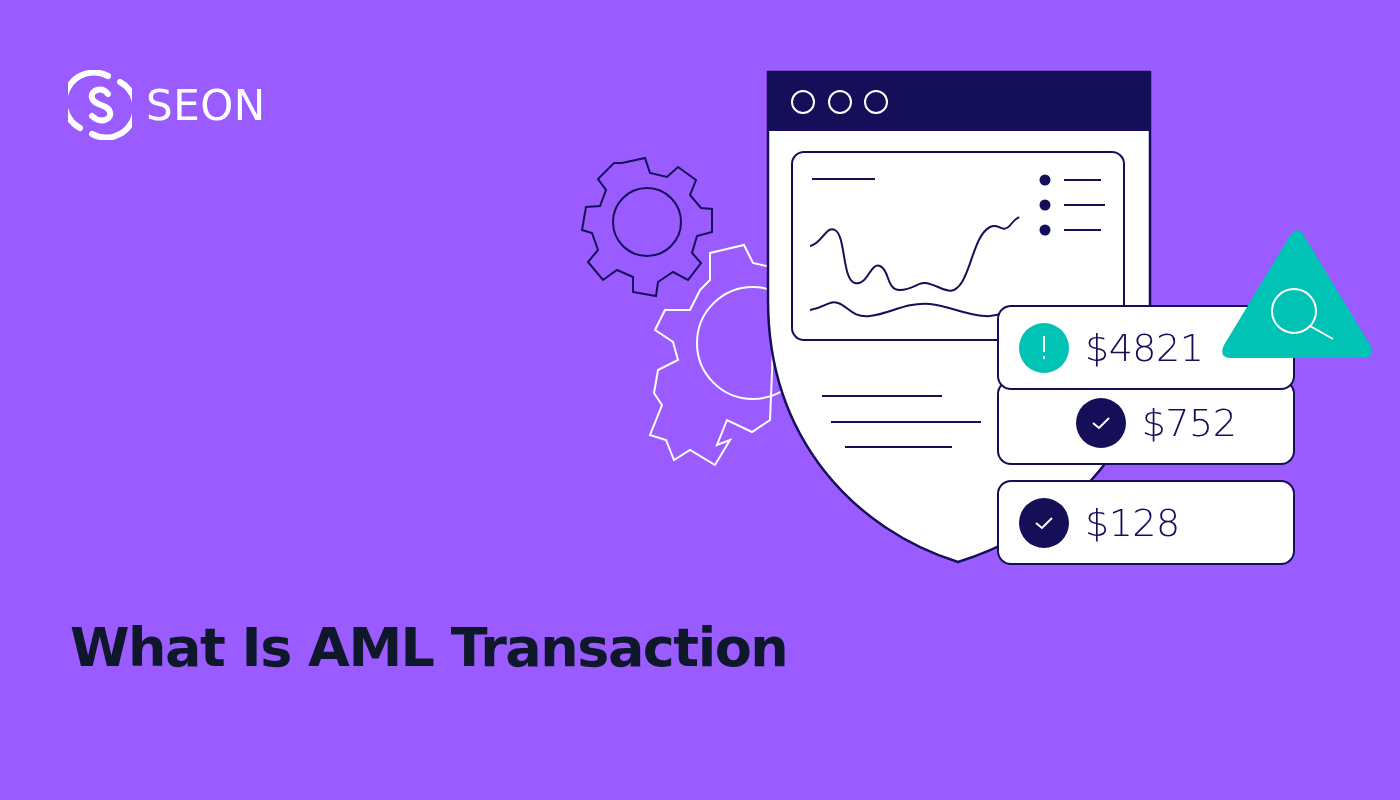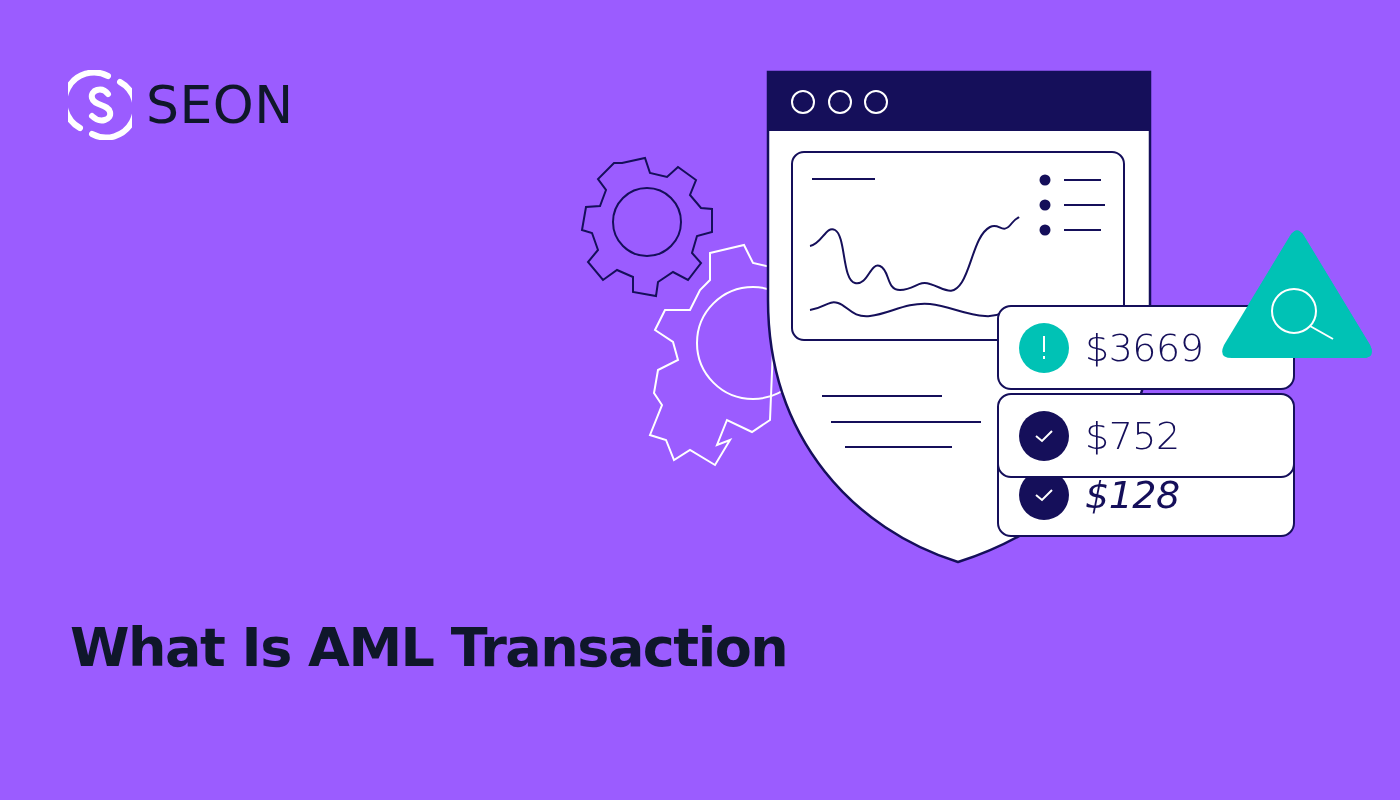--- a/index.html
+++ b/index.html
@@ -7,21 +7,21 @@
     width: 1400px; height: 800px; overflow: hidden;
     background: #9b5cff;
     font-family: "Liberation Sans", sans-serif;
     position: relative;
   }
   .logo {
     position: absolute; left: 68px; top: 70px;
     display: flex; align-items: center; gap: 14px;
   }
   .logo-text {
-    color: #0f172a; font-size: 52px; font-weight: 400;
+    color: #ffffff; font-size: 42px; font-weight: 400;
     font-family: "DejaVu Sans", sans-serif; letter-spacing: 0.5px;
   }
   .title {
     position: absolute; left: 70px; top: 612px;
     color: #0f172a; font-weight: 700; font-size: 54px; line-height: 72px;
     font-family: "DejaVu Sans", sans-serif; letter-spacing: -1.5px;
   }
   .title div { white-space: nowrap; }
   .art { position: absolute; left: 0; top: 0; width: 1400px; height: 800px; }
   .card {
@@ -88,44 +88,44 @@
     <line x1="845" y1="447" x2="952" y2="447" stroke="#150f5a" stroke-width="2"></line>
   </g>
 
   <g>
     <path d="M1290 236 Q1297 225 1304 236 L1370 345 Q1376 358 1362 358 L1232 358 Q1218 358 1224 345 Z" fill="#00c2b5"></path>
     <circle cx="1294" cy="311" r="22" fill="none" stroke="#ffffff" stroke-width="2"></circle>
     <line x1="1310" y1="326" x2="1333" y2="339" stroke="#ffffff" stroke-width="2"></line>
   </g>
 </svg>
 
-<div class="card" style="top:452px;font-style:italic;">
+<div class="card" style="top:480px;">
   <div class="badge" style="background:#150f5a;">
     <svg width="22" height="16" viewBox="0 0 22 16">
         <path d="M3 8 L9 13 L19 3" fill="none" stroke="#fff" stroke-width="2"></path>
       </svg>
   </div>
   <span class="amount">$128</span>
 </div>
-<div class="card" style="top:393px;">
+<div class="card" style="top:380px;justify-content:center;">
   <div class="badge" style="background:#150f5a;">
     <svg width="22" height="16" viewBox="0 0 22 16">
         <path d="M3 8 L9 13 L19 3" fill="none" stroke="#fff" stroke-width="2"></path>
       </svg>
   </div>
   <span class="amount">$752</span>
 </div>
 <div class="card" style="top:305px;">
   <div class="badge" style="background:#00c2b5;">
     <svg width="6" height="26" viewBox="0 0 6 26">
         <rect x="2" y="1" width="2" height="16" fill="#fff"></rect>
         <rect x="2" y="21" width="2" height="3" fill="#fff"></rect>
       </svg>
   </div>
-  <span class="amount">$3669</span>
+  <span class="amount">$4821</span>
 </div>
 
 <svg style="position:absolute;left:0;top:0;pointer-events:none;" width="1400" height="800" viewBox="0 0 1400 800">
   <path d="M1290 236 Q1297 225 1304 236 L1370 345 Q1376 358 1362 358 L1232 358 Q1218 358 1224 345 Z" fill="#00c2b5"></path>
   <circle cx="1294" cy="311" r="22" fill="none" stroke="#ffffff" stroke-width="2"></circle>
   <line x1="1310" y1="326" x2="1333" y2="339" stroke="#ffffff" stroke-width="2"></line>
 </svg>
 
 <div class="title">
   <div>What Is AML Transaction</div>

